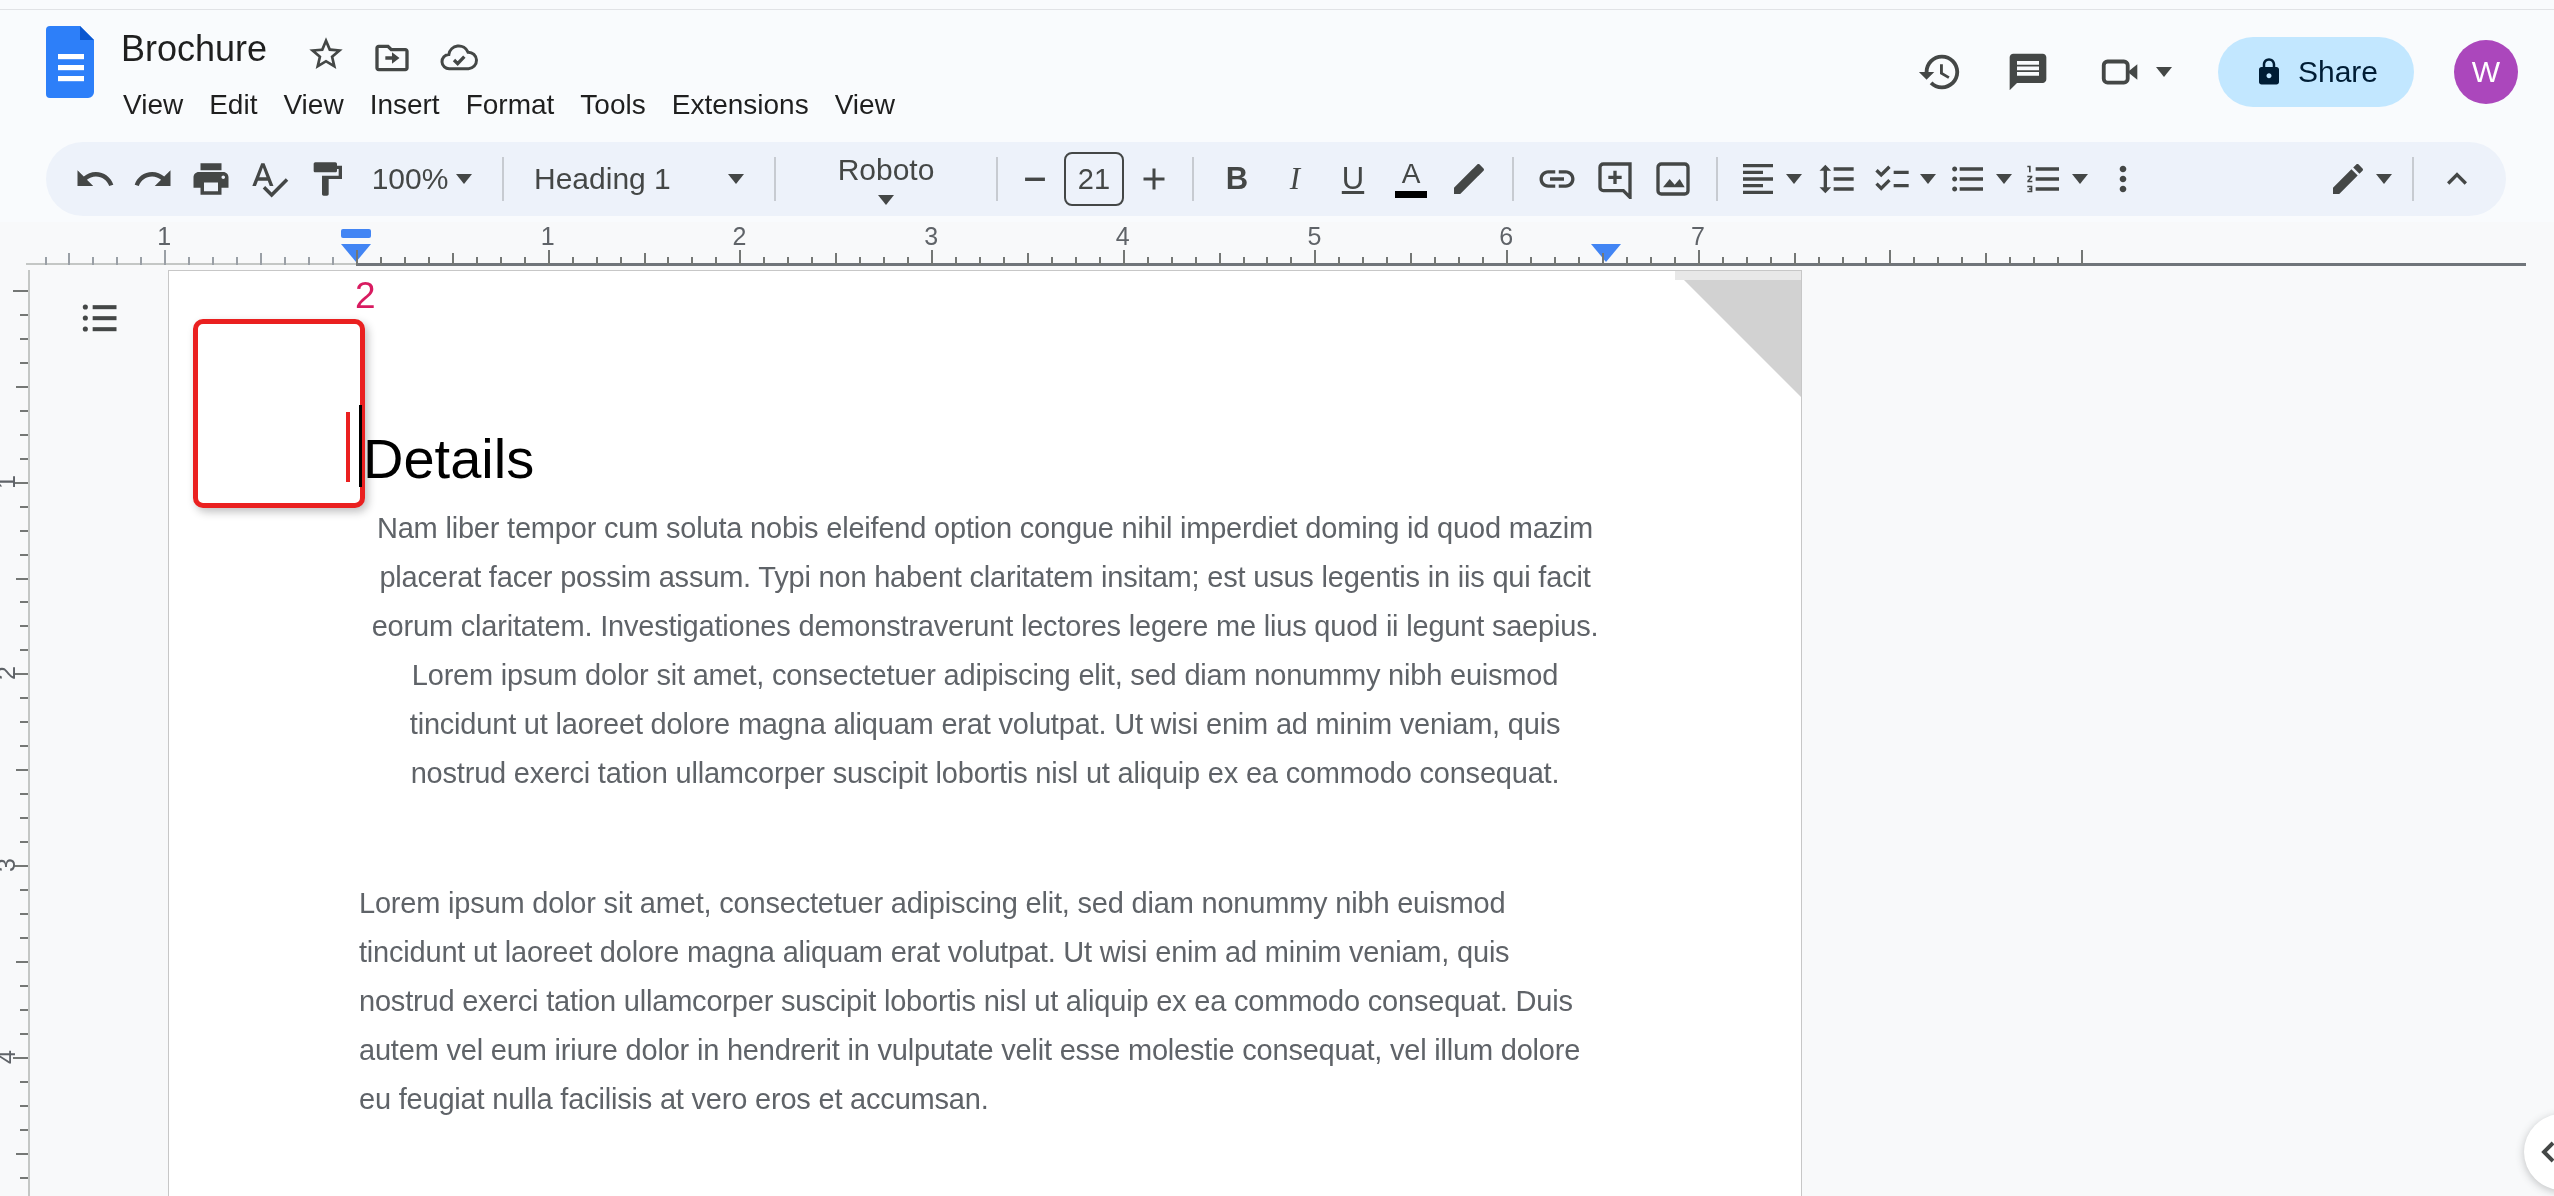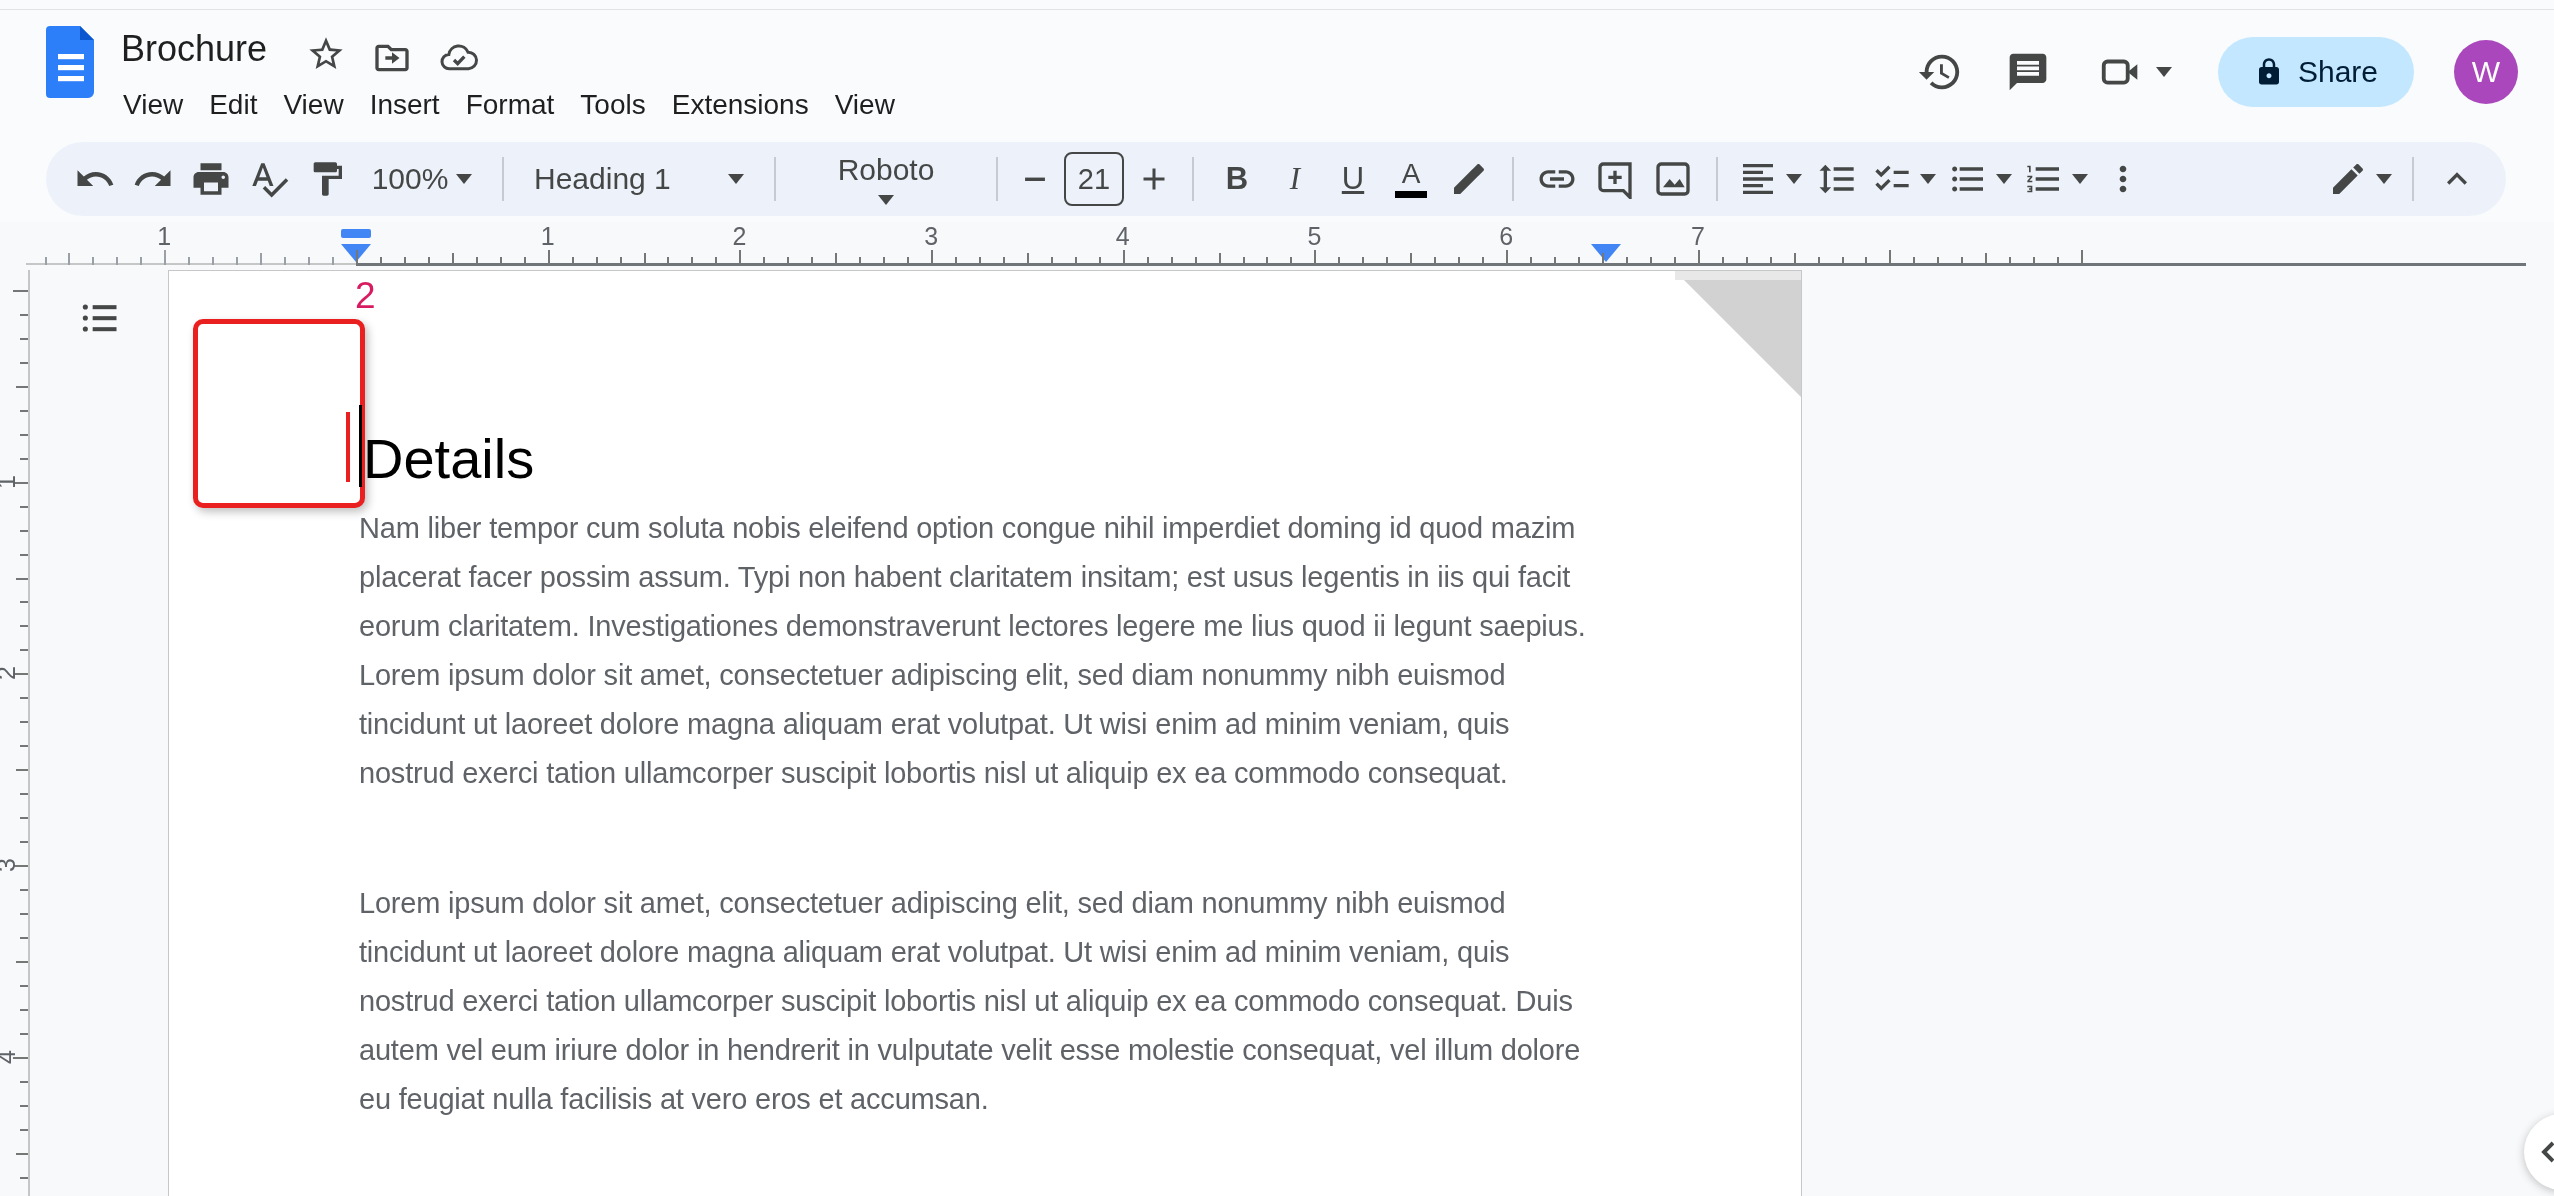--- a/index.html
+++ b/index.html
@@ -57,21 +57,21 @@
   #fold{position:absolute;right:0;top:0;}
   #page-number{position:absolute;left:186px;top:4px;font-size:37px;color:#d81b60;}
   #red-box{position:absolute;left:24px;top:48px;width:172px;height:189px;background:#fff;
            border:5px solid #ea2020;border-radius:10px;box-sizing:border-box;
            box-shadow:3px 4px 8px rgba(32,33,36,.28);}
   #red-caret{position:absolute;left:177px;top:141px;width:4px;height:70px;background:#ea2020;}
   #text-caret{position:absolute;left:190px;top:134px;width:3px;height:82px;background:#000;}
   #doc-heading{position:absolute;left:194px;top:158px;font-size:56px;line-height:60px;color:#000;}
   .para{position:absolute;left:190px;width:1252px;font-size:29px;line-height:49px;
         color:#5f6368;letter-spacing:-0.2px;}
-  #para1{top:233px;}
+  #para1{top:233px;text-align:center;}
   #para2{top:608px;}
   #outline-btn{position:absolute;left:74px;top:292px;width:52px;height:52px;
                display:flex;align-items:center;justify-content:center;}
   #prev-fab{position:absolute;left:2524px;top:1114px;width:76px;height:76px;border-radius:50%;
             background:#fff;box-shadow:0 2px 8px rgba(60,64,67,.3);display:flex;align-items:center;}
   #prev-fab svg{margin-left:8px;}
 </style>
 </head>
 <body>
 

